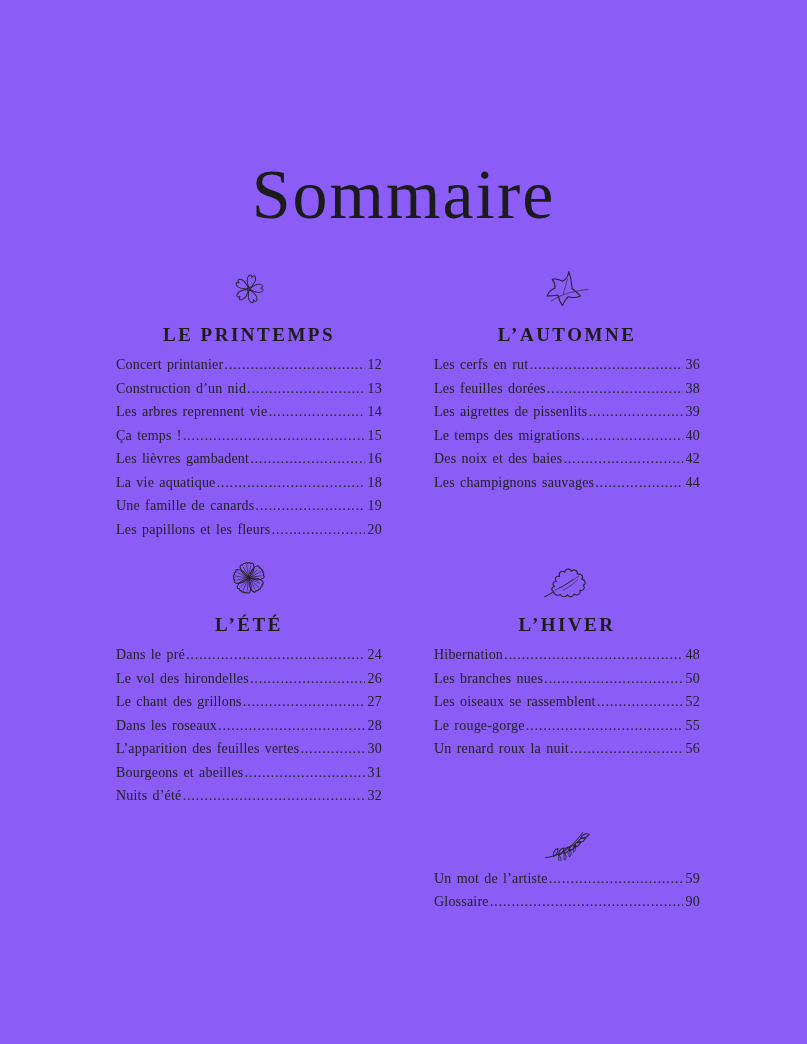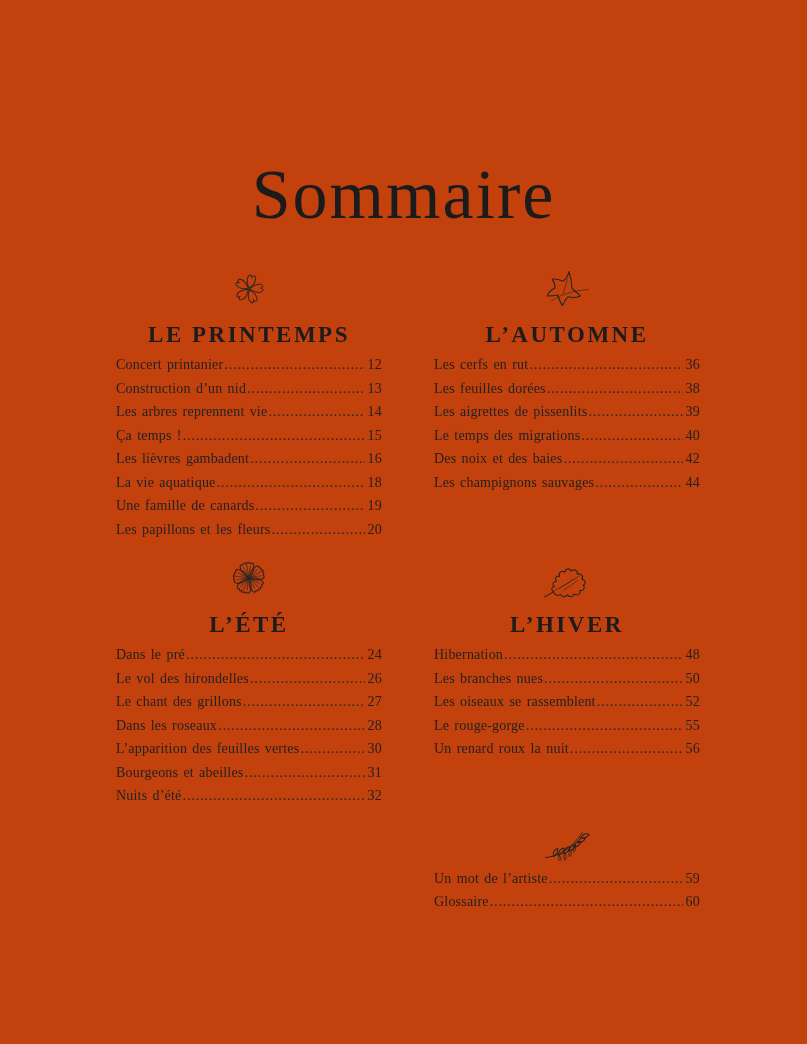--- a/index.html
+++ b/index.html
@@ -3,21 +3,21 @@
 <meta charset="utf-8">
 <style>
   * { margin: 0; padding: 0; box-sizing: border-box; }
   html, body { background: #ffffff; }
   body {
     width: 807px; height: 1044px;
     font-family: "Liberation Serif", serif;
     color: #1f1f1f;
     overflow: hidden;
   }
-  .page { width: 807px; height: 1044px; background: #c2410c; position: relative; }
+  .page { width: 807px; height: 1044px; background: #8b5cf6; position: relative; }
 
   .title {
     padding-top: 160px;
     text-align: center;
     font-size: 70px;
     line-height: 70px;
     letter-spacing: 2px;
     color: #1b1b1b;
     font-weight: normal;
   }
@@ -38,21 +38,21 @@
     height: 42px;
     display: flex;
     justify-content: center;
     align-items: flex-end;
   }
   .annexes .icon-box { height: 36px; }
 
   .season-heading {
     margin-top: 15px;
     text-align: center;
-    font-size: 23px;
+    font-size: 19px;
     line-height: 20px;
     letter-spacing: 2.5px;
     font-weight: bold;
     color: #1c1c1c;
     white-space: nowrap;
   }
 
   .toc-list { margin-top: 8px; }
   .annexes .toc-list { margin-top: 6px; }
 
@@ -336,19 +336,19 @@
       </div>
       <div class="toc-list">
           <div class="toc-row">
             <span class="entry-label">Un mot de l’artiste</span>
             <span class="leader"></span>
             <span class="entry-page">59</span>
           </div>
           <div class="toc-row">
             <span class="entry-label">Glossaire</span>
             <span class="leader"></span>
-            <span class="entry-page">60</span>
+            <span class="entry-page">90</span>
           </div>
         </div>
     </section>
 
   </div>
 </div>
 
 </body></html>

